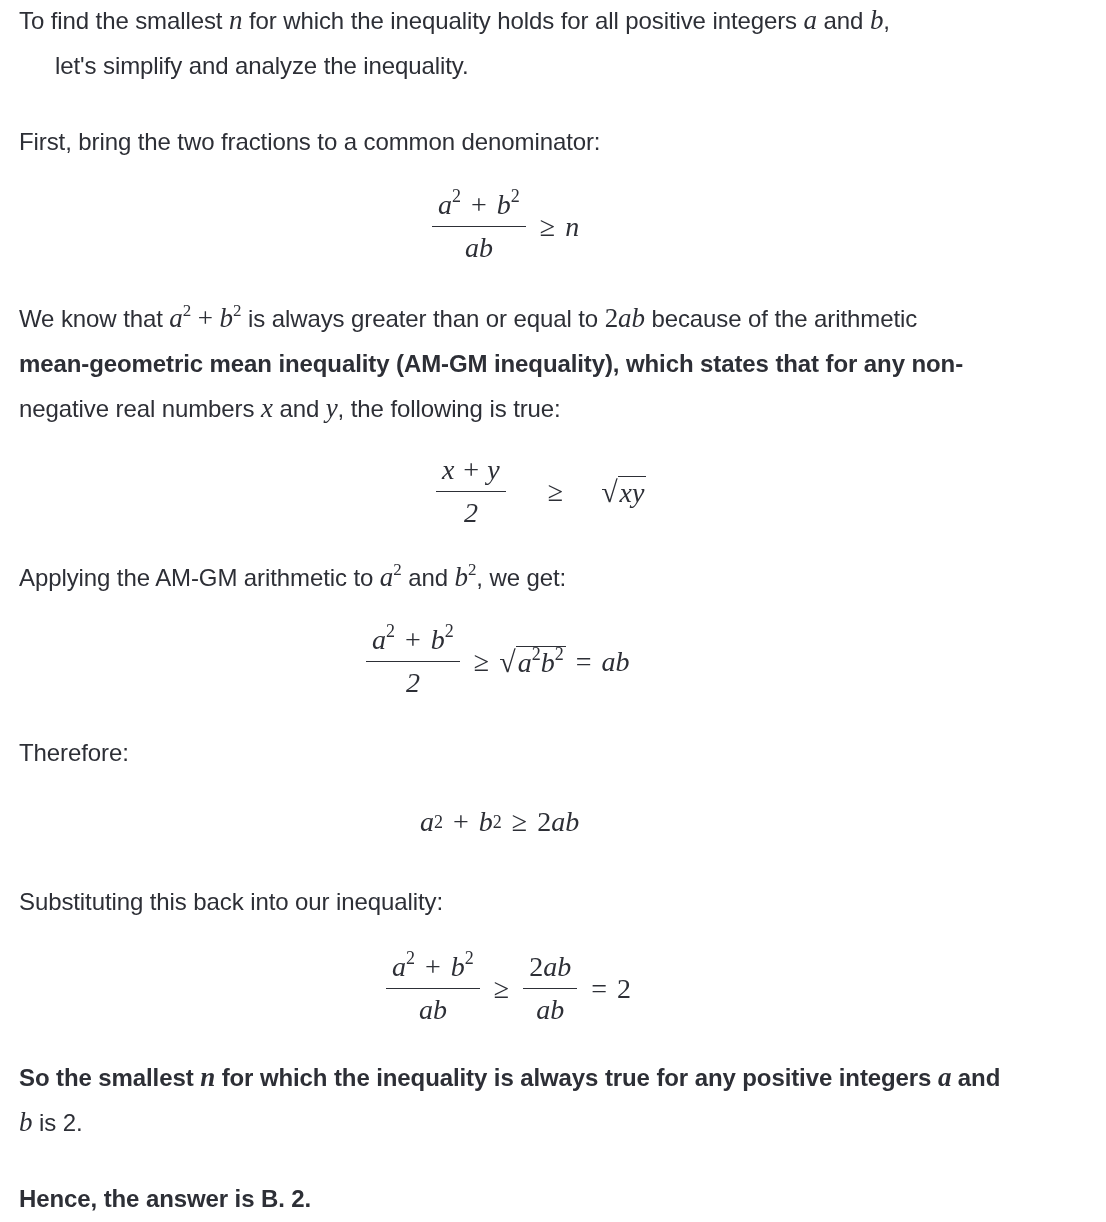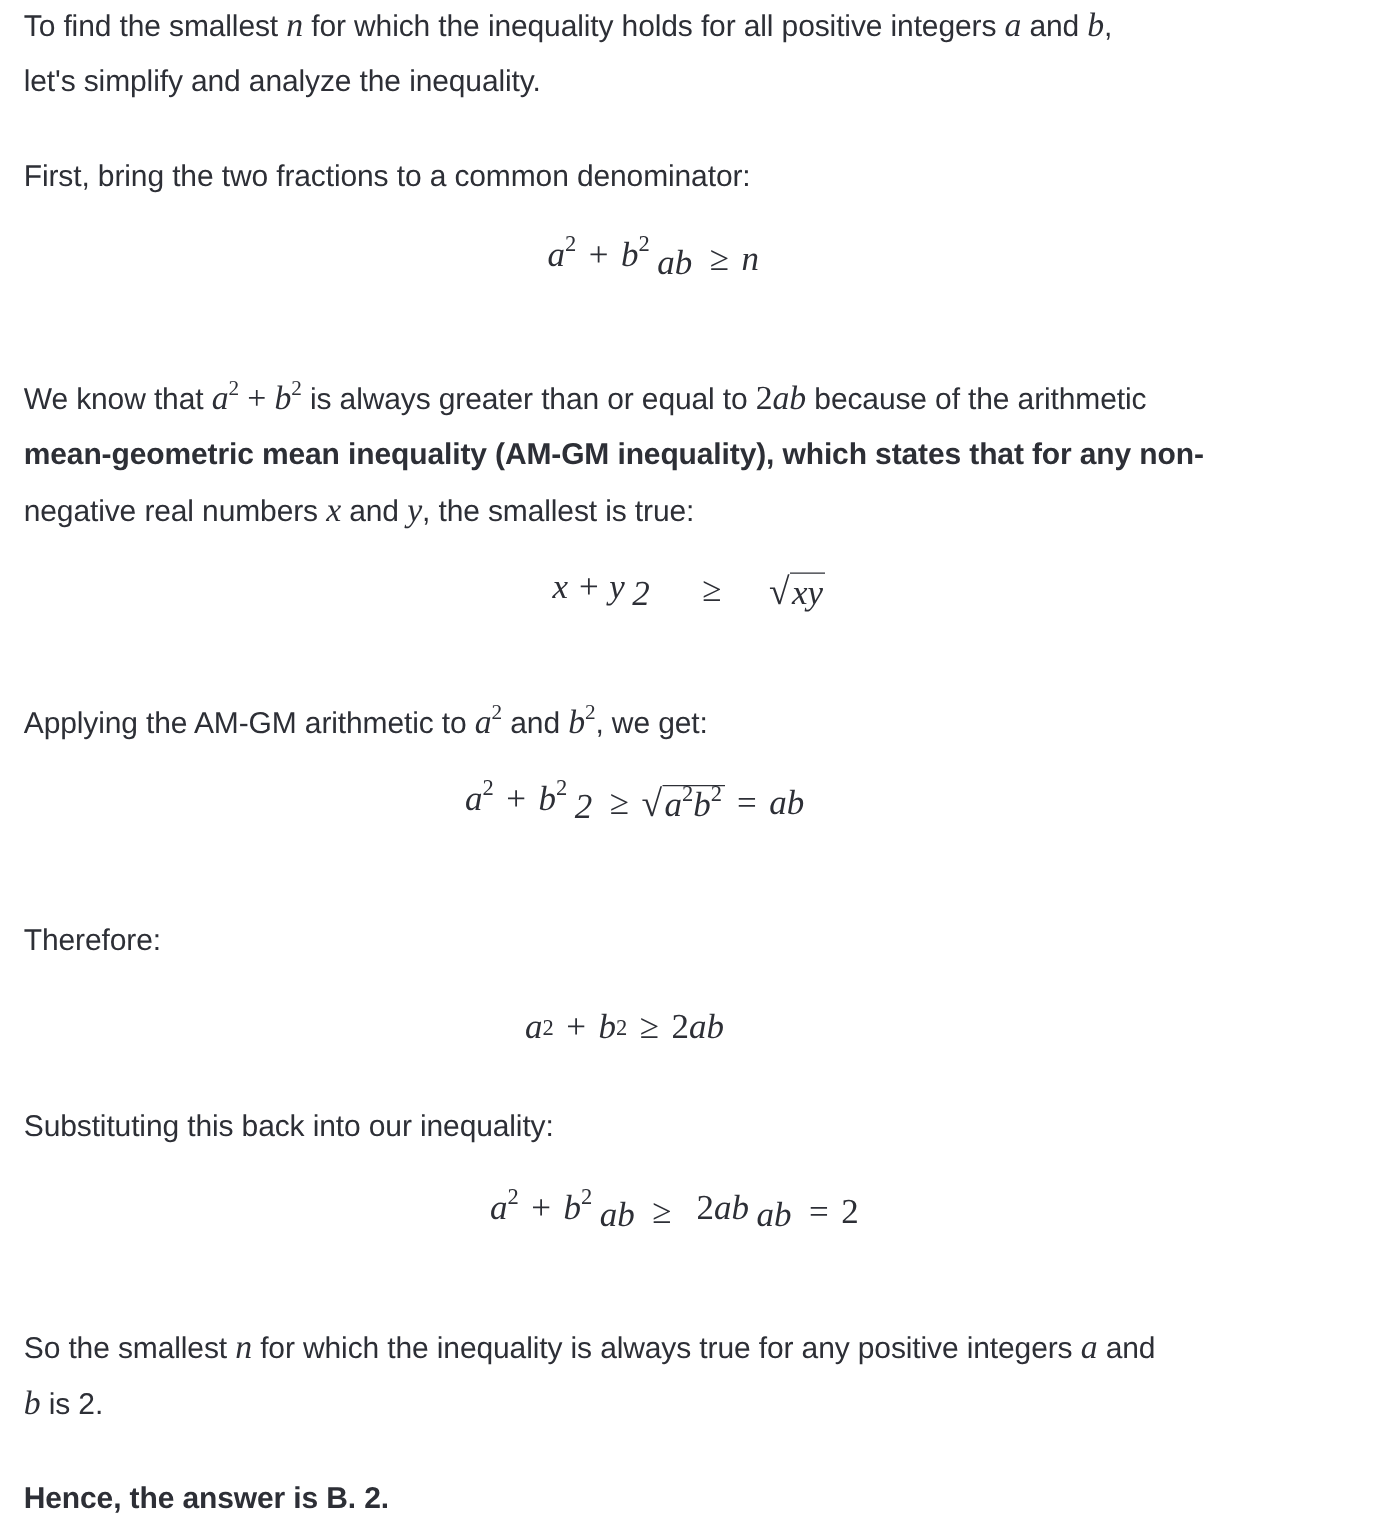--- a/index.html
+++ b/index.html
@@ -10,60 +10,60 @@
     }
     .doc { position: absolute; left: 0; top: 0; width: 1106px; height: 964px; }
     .p { position: absolute; left: 19px; line-height: 45px; letter-spacing: -0.1px; white-space: nowrap; }
     .mi { font-family: "Liberation Serif", "DejaVu Serif", serif; font-style: italic; font-size: 27px; }
     .mn { font-family: "Liberation Serif", "DejaVu Serif", serif; font-style: normal; font-size: 27px; }
     sup.s { font-family: "Liberation Serif", serif; font-style: normal; font-size: 17px; vertical-align: 11px; line-height: 0; }
     .eq {
       position: absolute; display: flex; align-items: center;
       font-family: "Liberation Serif", "DejaVu Serif", serif; font-size: 28px; color: #2d2f36;
     }
-    .frac { display: inline-flex; flex-direction: row; align-items: center; margin: 0 4px; }
+    .frac { display: inline-flex; flex-direction: column; align-items: center; margin: 0 4px; }
     .frac .num { padding: 0 6px 6px 6px; line-height: 30px; font-style: italic; white-space: nowrap; }
     .frac .bar { height: 1px; background: #2d2f36; align-self: stretch; }
     .frac .den { padding-top: 6px; line-height: 30px; font-style: italic; white-space: nowrap; }
     .op { font-style: normal; margin: 0 10px; }
     .it { font-style: italic; }
     .up { font-style: normal; }
     .sq { font-size: 18px; font-style: normal; vertical-align: 12px; line-height: 0; }
     .sqrt { display: inline-flex; align-items: flex-end; }
     .sqrt .rad { font-style: normal; font-size: 30px; line-height: 30px; }
     .sqrt .body { border-top: 1.5px solid #2d2f36; padding: 2px 2px 0 2px; line-height: 28px; font-style: italic; text-align: right; }
   </style>
 </head>
 <body>
 
 <div class="doc">
 
   <div class="p" style="top:-2px;">
     <span>To find the smallest </span><span class="mi">n</span><span> for which the inequality holds for all positive integers </span><span class="mi">a</span><span> and </span><span class="mi">b</span><span>,</span>
   </div>
-  <div class="p" style="top:43px;">let's simplify and analyze the inequality.</div>
+  <div class="p" style="top:43px;margin-left:36px;">let's simplify and analyze the inequality.</div>
 
   <div class="p" style="top:119px;">First, bring the two fractions to a common denominator:</div>
 
   <div class="eq" style="left:428px; top:190px;">
     <span class="frac">
       <span class="num"><span>a</span><span class="sq">2</span><span class="op up">+</span><span>b</span><span class="sq">2</span></span>
       <span class="bar"></span>
       <span class="den">ab</span>
     </span>
     <span class="op up">≥</span>
     <span class="it">n</span>
   </div>
 
   <div class="p" style="top:296px;">
     <span>We know that </span><span class="mi">a</span><sup class="s">2</sup><span class="mn"> + </span><span class="mi">b</span><sup class="s">2</sup><span> is always greater than or equal to </span><span class="mn">2</span><span class="mi">ab</span><span> because of the arithmetic</span>
   </div>
   <div class="p" style="top:341px;font-weight:bold;">mean-geometric mean inequality (AM-GM inequality), which states that for any non-</div>
   <div class="p" style="top:386px;">
-    <span>negative real numbers </span><span class="mi">x</span><span> and </span><span class="mi">y</span><span>, the smallest is true:</span>
+    <span>negative real numbers </span><span class="mi">x</span><span> and </span><span class="mi">y</span><span>, the following is true:</span>
   </div>
 
   <div class="eq" style="left:432px; top:455px;gap:28px;">
     <span class="frac">
       <span class="num">x + y</span>
       <span class="bar"></span>
       <span class="den up">2</span>
     </span>
     <span class="op up">≥</span>
     <span class="sqrt">
@@ -115,21 +115,21 @@
     <span class="op up">≥</span>
     <span class="frac">
       <span class="num"><span class="up">2</span><span>ab</span></span>
       <span class="bar"></span>
       <span class="den">ab</span>
     </span>
     <span class="op up">=</span>
     <span class="up">2</span>
   </div>
 
-  <div class="p" style="top:1055px;">
+  <div class="p" style="top:1055px;font-weight:bold;">
     <span>So the smallest </span><span class="mi">n</span><span> for which the inequality is always true for any positive integers </span><span class="mi">a</span><span> and</span>
   </div>
   <div class="p" style="top:1100px;">
     <span class="mi">b</span><span> is 2.</span>
   </div>
 
   <div class="p" style="top:1176px;font-weight:bold;">Hence, the answer is B. 2.</div>
 
 </div>
 

